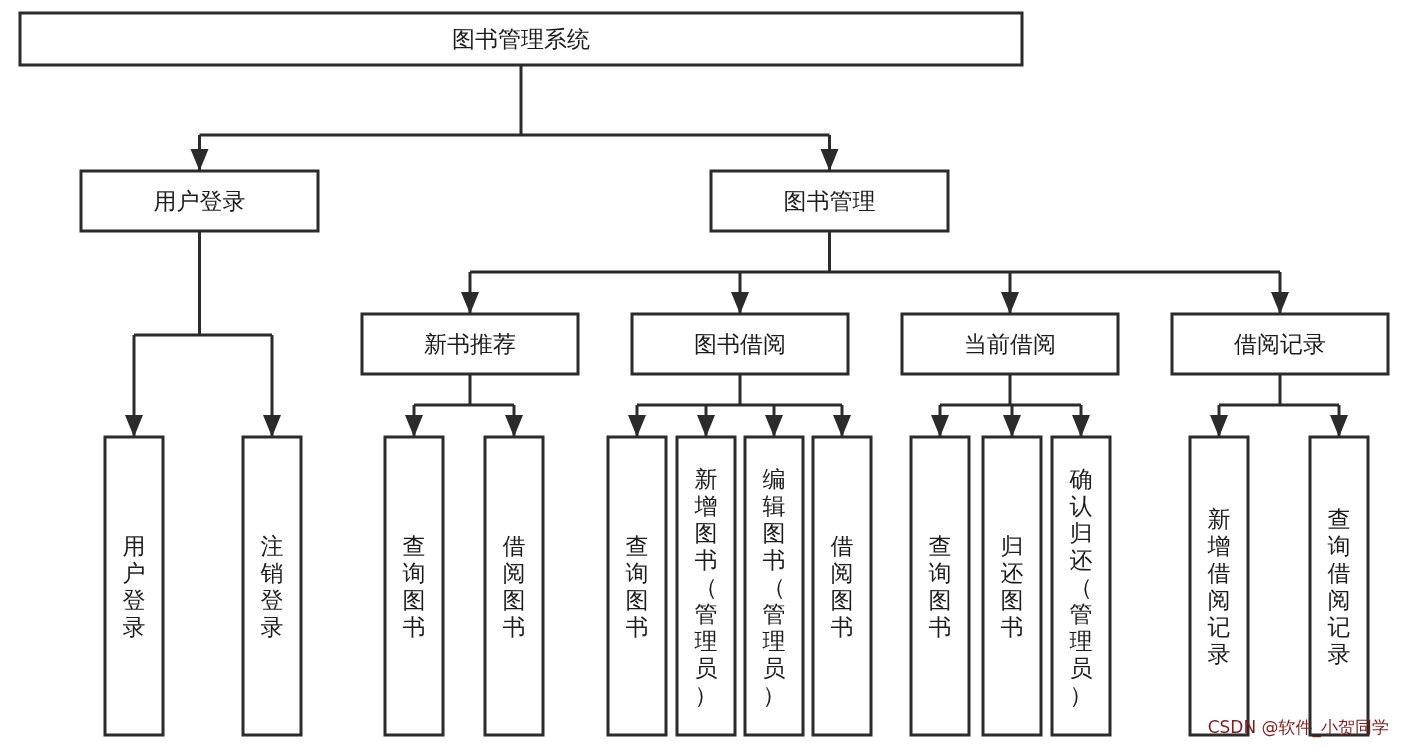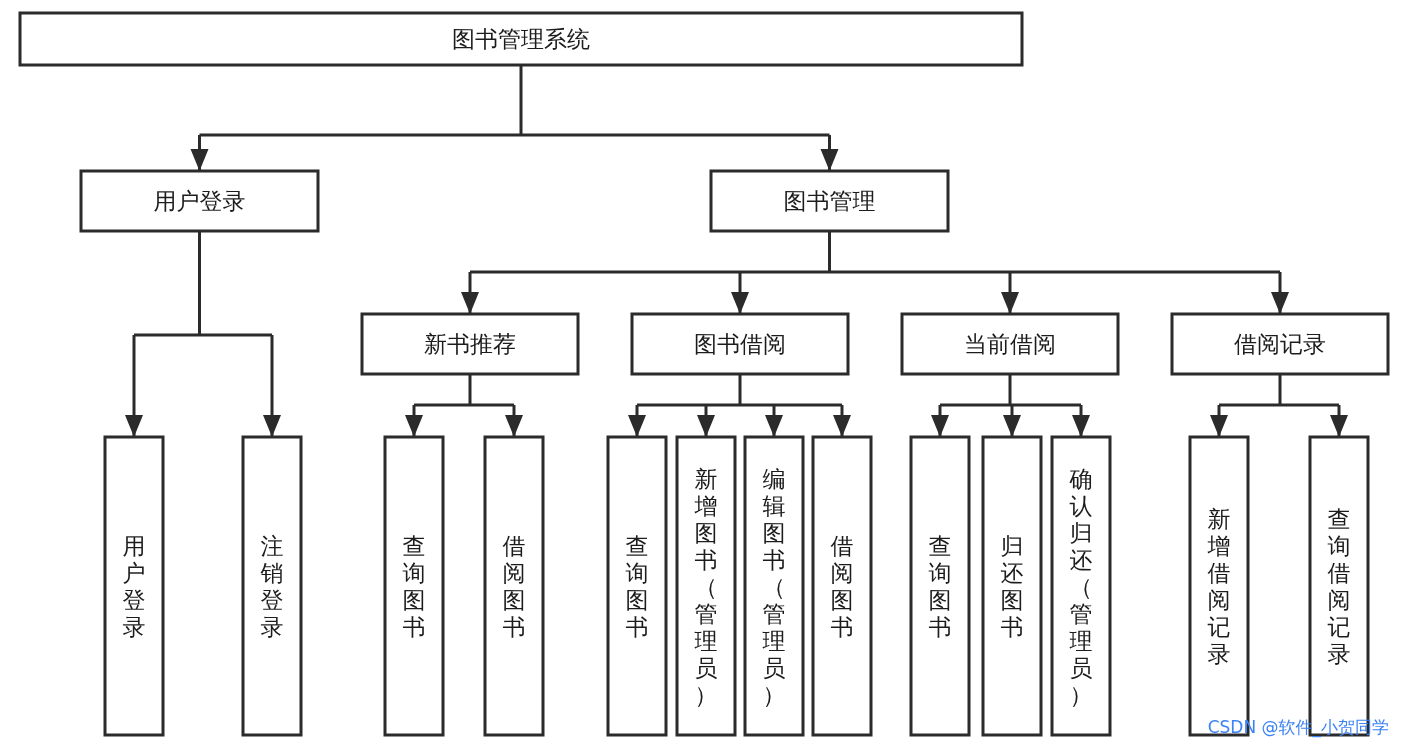--- a/index.html
+++ b/index.html
@@ -54,21 +54,21 @@
     font-size: 23px;
     fill: #1c1c1c;
     text-anchor: middle;
   }
   .watermark {
     position: absolute;
     right: 16px;
     bottom: 8px;
     font-family: "DejaVu Sans", "Liberation Sans", sans-serif;
     font-size: 17px;
-    color: #3b82f6;
+    color: #7f1d1d;
     white-space: nowrap;
     pointer-events: none;
     user-select: none;
   }
 </style>
 </head>
 <body>
 
 <div id="diagram-root">
   <svg class="flowchart" viewBox="0 0 1405 747">

